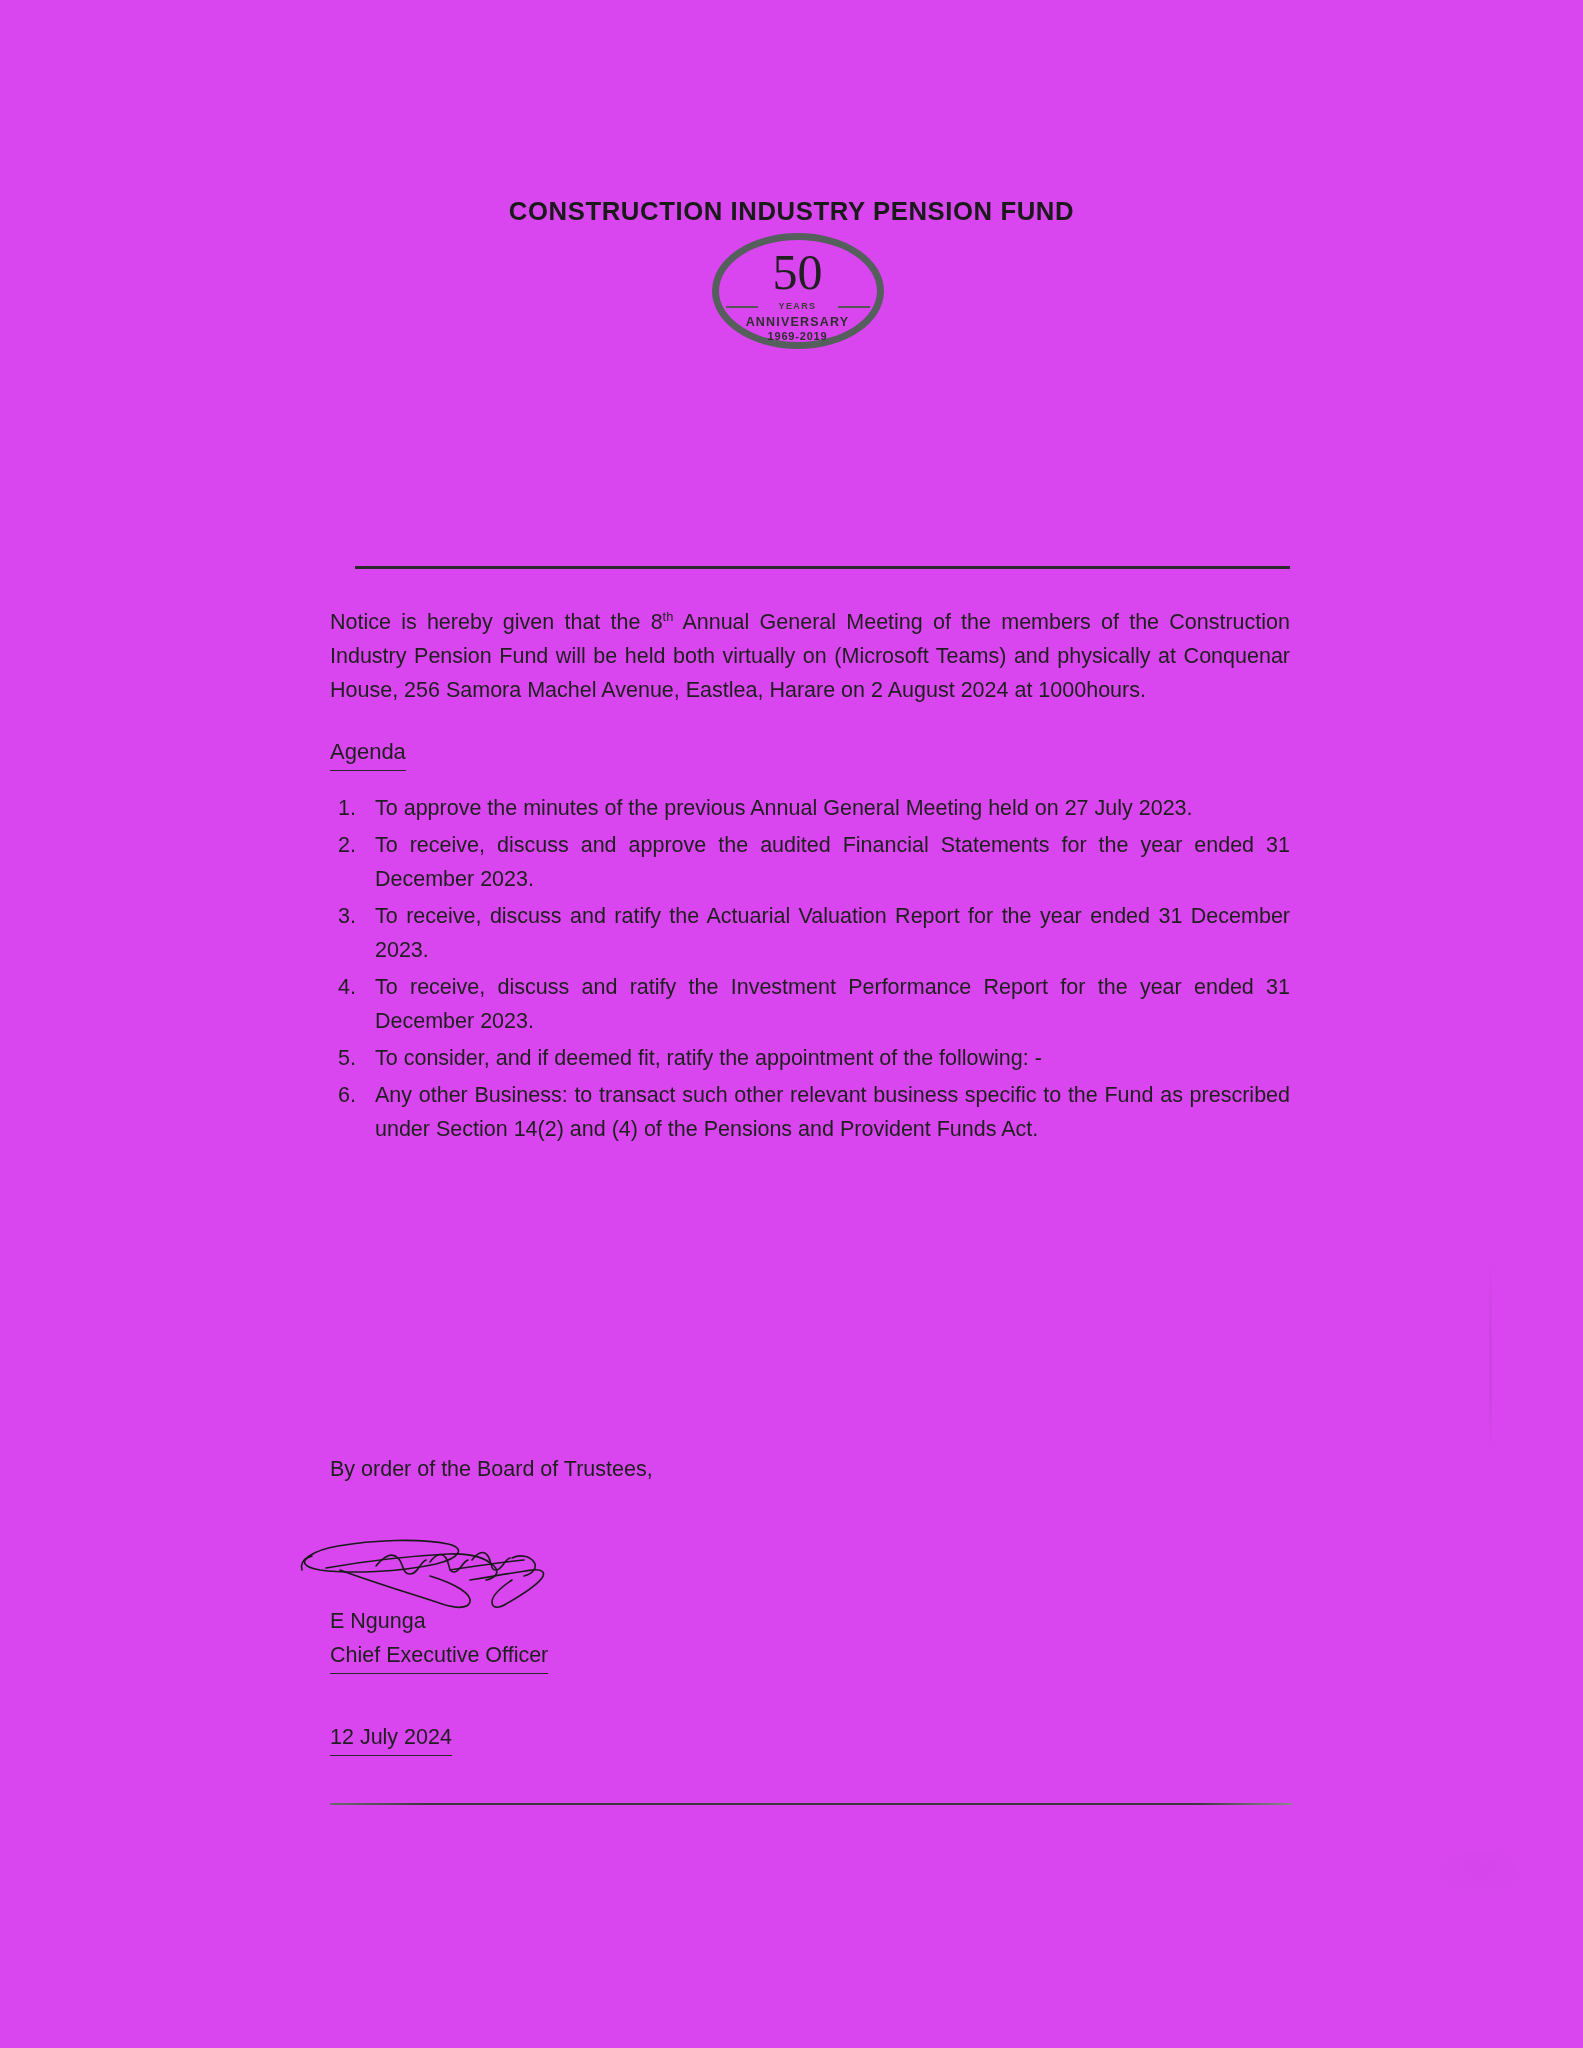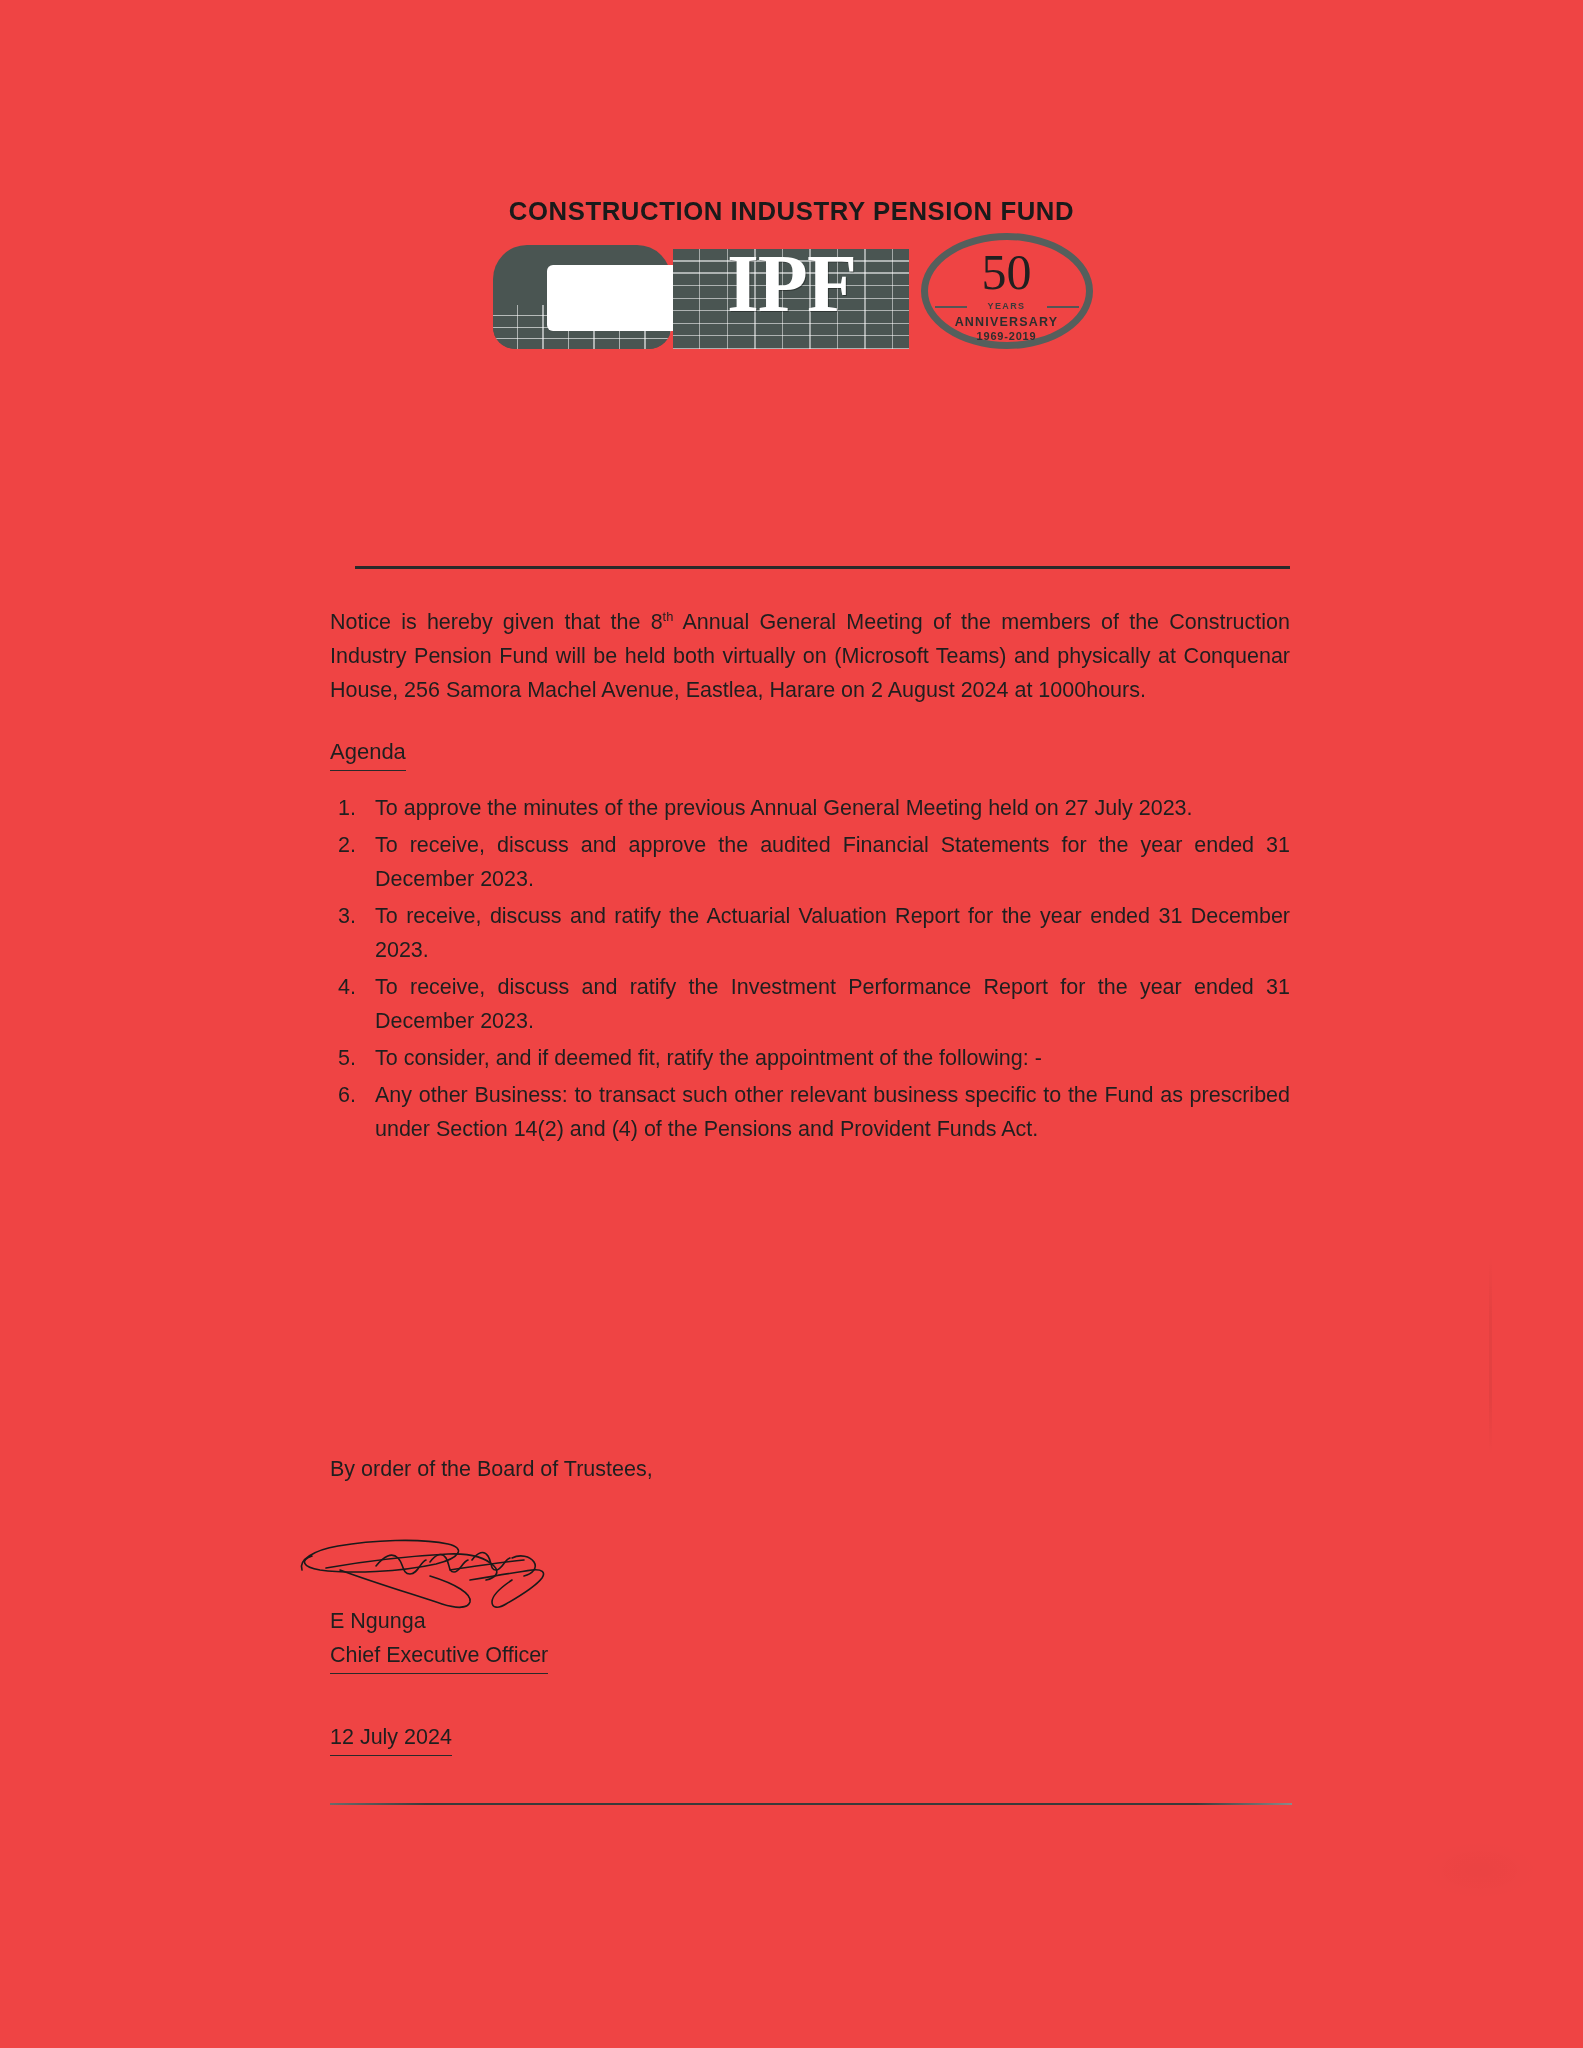--- a/index.html
+++ b/index.html
@@ -13,21 +13,21 @@
     font-family: "Liberation Sans", sans-serif;
     color: #1c1c1c;
     position: relative;
     overflow: hidden;
   }
 
   
   .page {
     position: absolute;
     inset: 0;
-    background: #ef4444;
+    background: #d946ef;
   }
 
   
   .scan-artifact {
     position: absolute;
     left: 1489px;
     top: 1255px;
     width: 3px;
     height: 200px;
     background: linear-gradient(to bottom, rgba(0,0,0,0) 0%, rgba(0,0,0,0.045) 30%, rgba(0,0,0,0.05) 70%, rgba(0,0,0,0) 100%);
@@ -365,27 +365,20 @@
 <div class="page">
 
   <div class="scan-artifact"></div>
   <div class="scan-artifact2"></div>
 
   <div class="header">
     <div class="org-name">CONSTRUCTION INDUSTRY PENSION FUND</div>
 
     <div class="logo-row">
 
-      <div class="logo-mark">
-        <div class="brick-block block-c"></div>
-        <div class="block-c-bricks"></div>
-        <div class="block-c-notch"></div>
-        <div class="brick-block block-ipf"></div>
-        <div class="ipf-text">IPF</div>
-      </div>
 
       <div class="badge">
         <div class="badge-ring"></div>
         <div class="badge-50">50</div>
         <div class="badge-years-rule-l"></div>
         <div class="badge-years-rule-r"></div>
         <div class="badge-years">YEARS</div>
         <div class="badge-anniv">ANNIVERSARY</div>
         <div class="badge-dates">1969-2019</div>
       </div>

